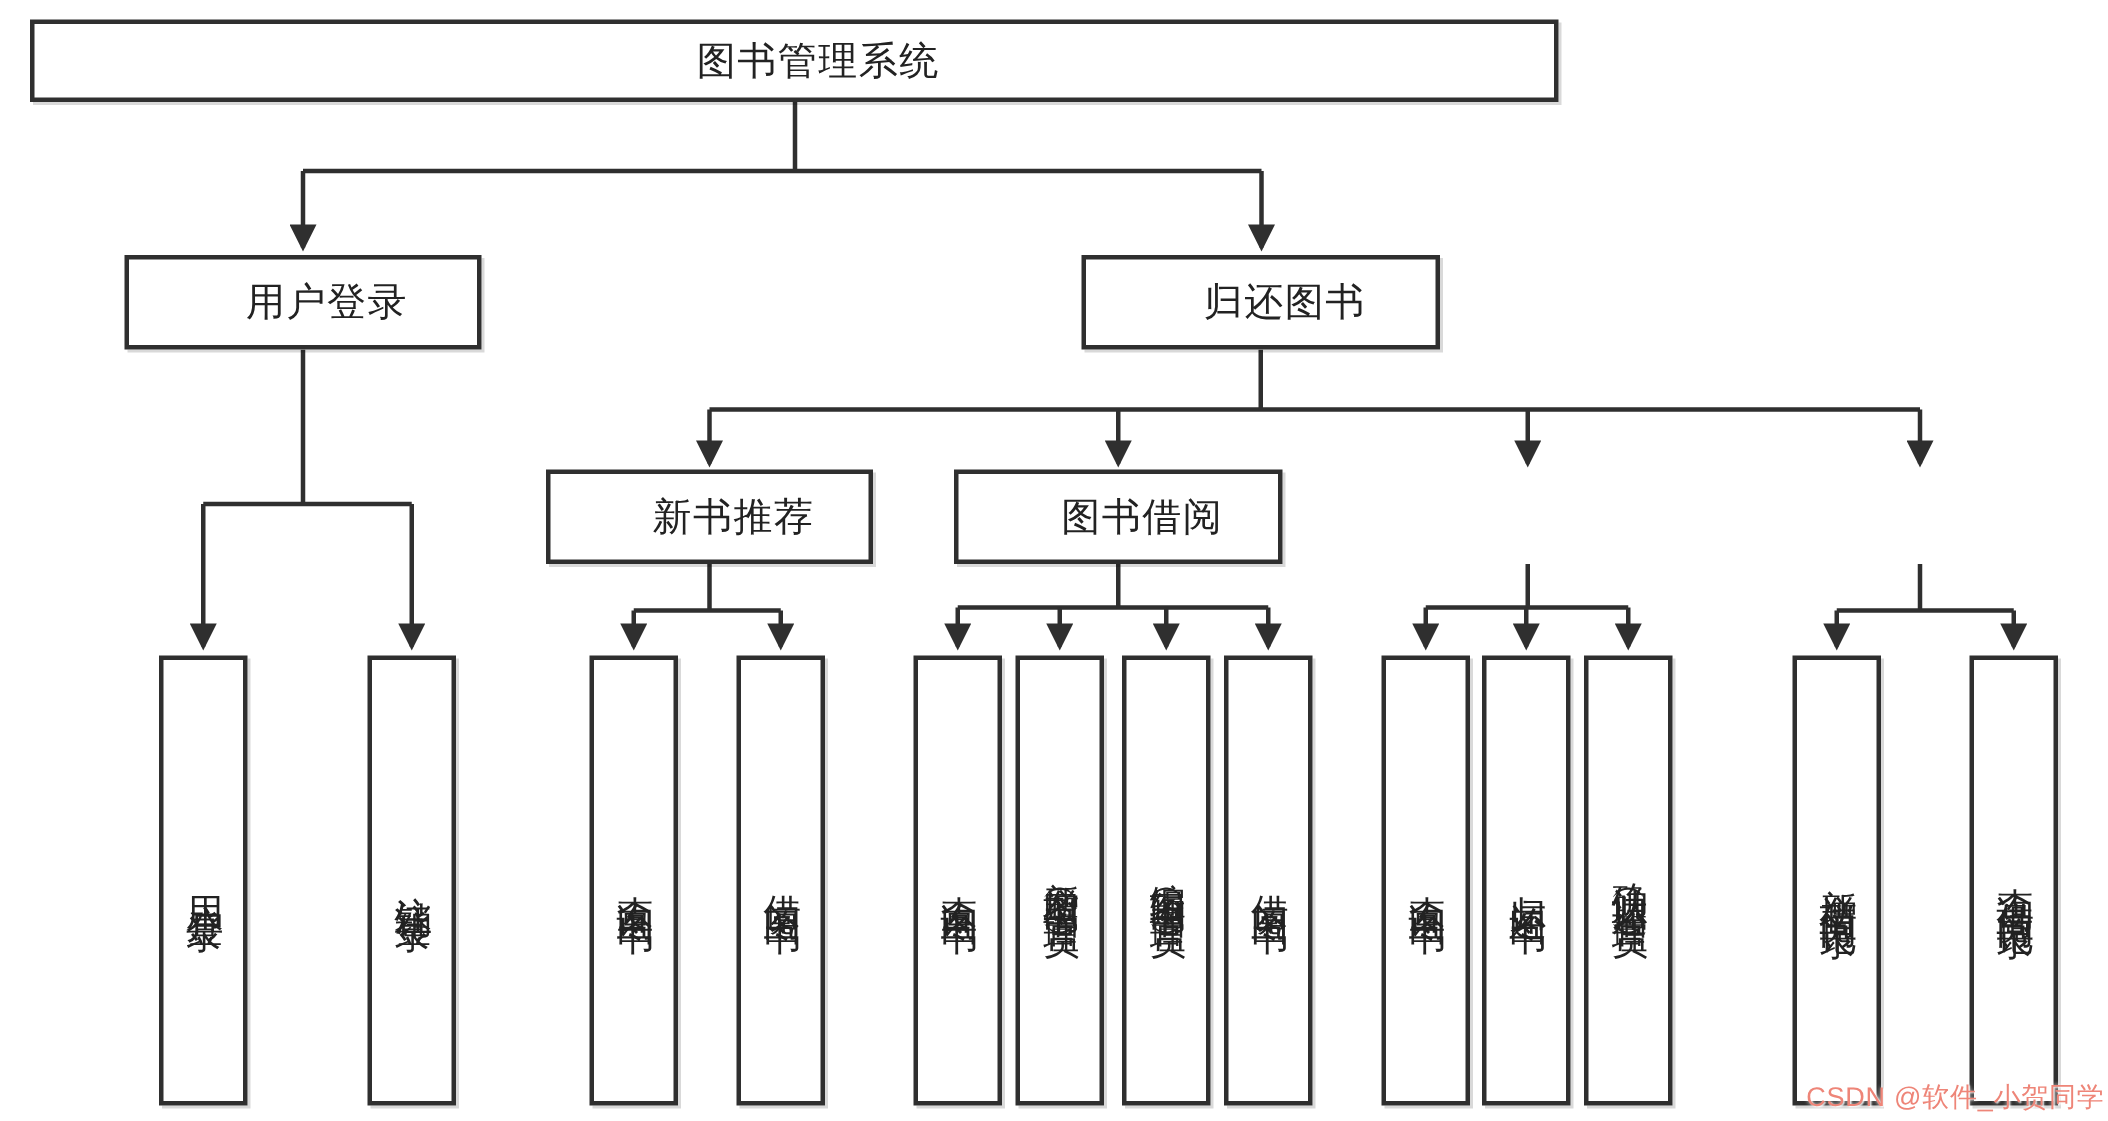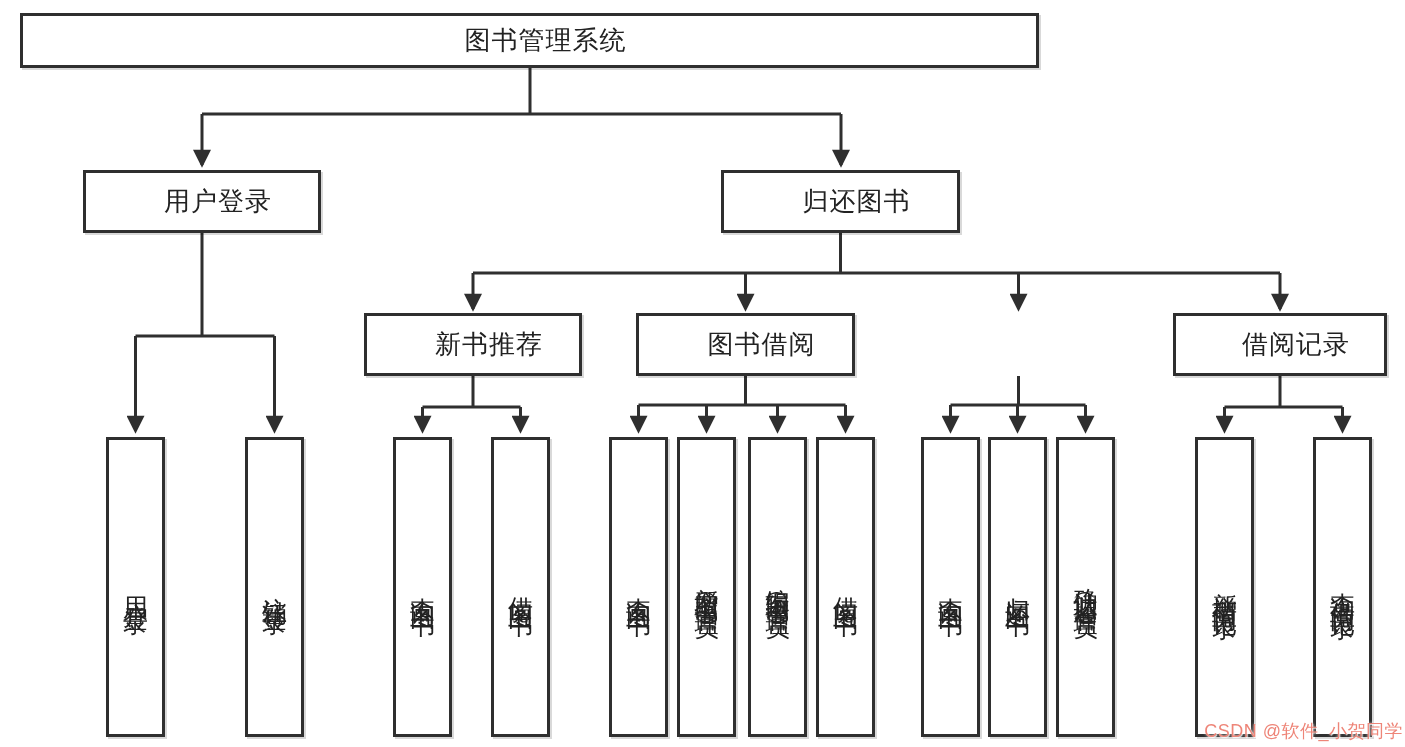--- a/index.html
+++ b/index.html
@@ -102,23 +102,20 @@
   <div class="box header" style="left:721px; top:170px; width:239px; height:63px;">
     <span>归还图书</span>
   </div>
 
   <div class="box header" style="left:636px; top:313px; width:219px; height:63px;">
     <span>图书借阅</span>
   </div>
   <div class="box header" style="left:364px; top:313px; width:218px; height:63px;">
     <span>新书推荐</span>
   </div>
-  <div class="box header" style="left:1173px; top:313px; width:214px; height:63px;">
-    <span>借阅记录</span>
-  </div>
 
   <div class="box leaf" style="left:106px; top:437px; width:59px; height:300px;">
     <span class="vtext">用户登录</span>
   </div>
   <div class="box leaf" style="left:245px; top:437px; width:59px; height:300px;">
     <span class="vtext">注销登录</span>
   </div>
 
   <div class="box leaf" style="left:393px; top:437px; width:59px; height:300px;">
     <span class="vtext">查询图书</span>

